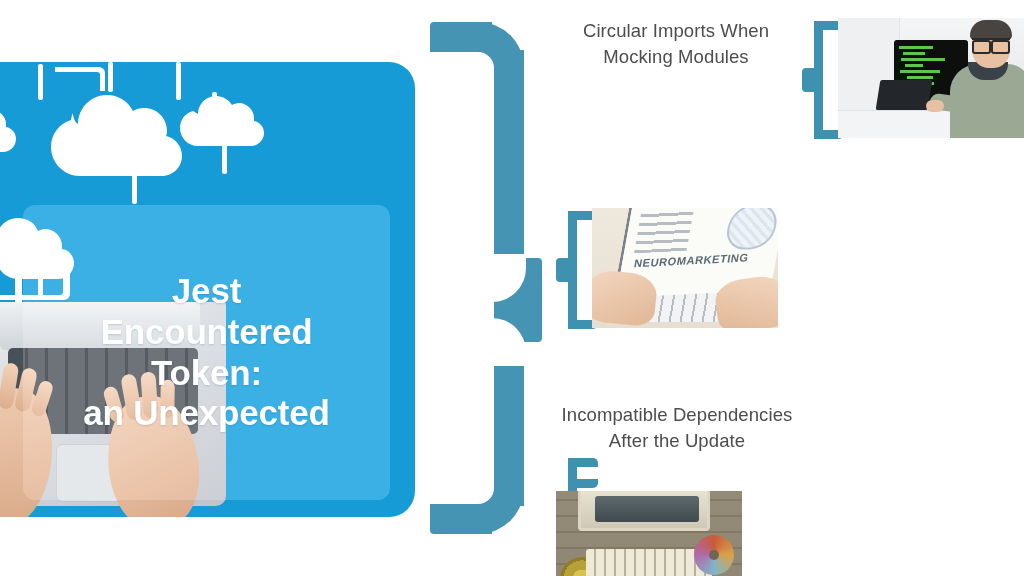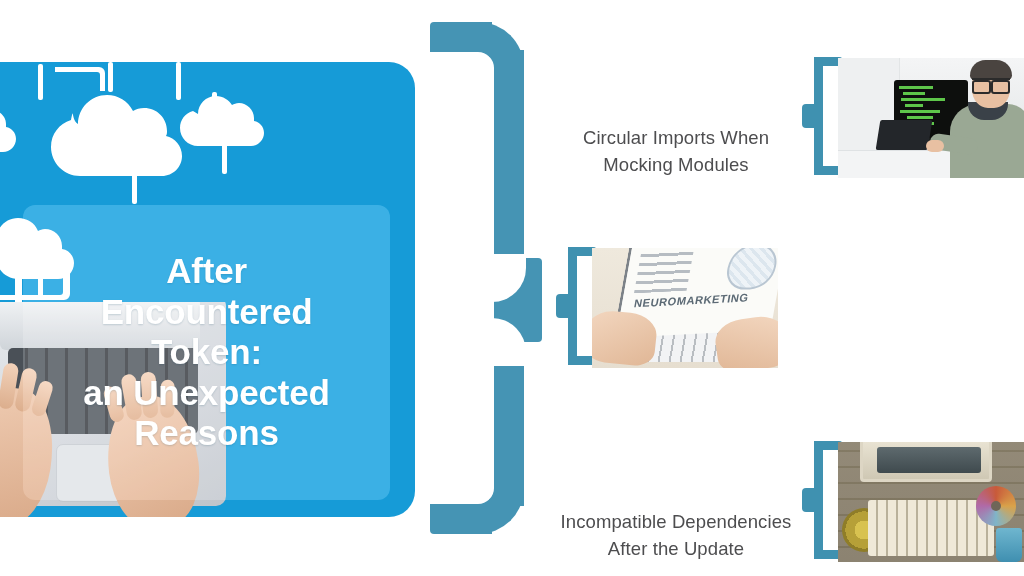--- a/index.html
+++ b/index.html
@@ -121,24 +121,24 @@
     text-shadow:0 1px 2px rgba(0,60,90,0.18);
   }
 
   .watermark {
     position:absolute; left:18px; top:541px;
     font-size:16px; color:#b9bcbf; letter-spacing:0.2px;
   }
 
   
   .list { position:absolute; left:556px; top:0; width:468px; height:576px; }
-  .row { position:absolute; left:0; width:468px; height:160px; display:flex; align-items:flex-end; }
+  .row { position:absolute; left:0; width:468px; height:160px; display:flex; align-items:flex-start; }
   .row-1 { top:18px; }
   .row-2 { top:208px; }
-  .row-3 { top:402px; }
+  .row-3 { top:402px;flex-direction:column; }
 
   .row-label {
     width:248px;
     text-align:center;
     font-size:18.5px;
     line-height:1.42;
     color:#4d4d4f;
     letter-spacing:0.1px;
     padding-right:6px;
   }
@@ -300,25 +300,24 @@
         <span class="hand hand-r">
           <i class="finger" style="left:6px;top:-14px;width:14px;height:36px;transform:rotate(-9deg)"></i>
           <i class="finger" style="left:24px;top:-24px;width:15px;height:46px;transform:rotate(-3deg)"></i>
           <i class="finger" style="left:42px;top:-24px;width:15px;height:46px;transform:rotate(3deg)"></i>
           <i class="finger" style="left:60px;top:-14px;width:14px;height:38px;transform:rotate(8deg)"></i>
         </span>
       </div>
 
       <div class="title-card">
         <div class="title-text">
-          <div>After</div>
+          <div>Jest</div>
           <div>Encountered</div>
           <div>Token:</div>
           <div>an Unexpected</div>
-          <div>Reasons</div>
         </div>
       </div>
     </div>
 
     <div class="hero-gap"></div>
   </div>
 
 
   <div class="list">
 

